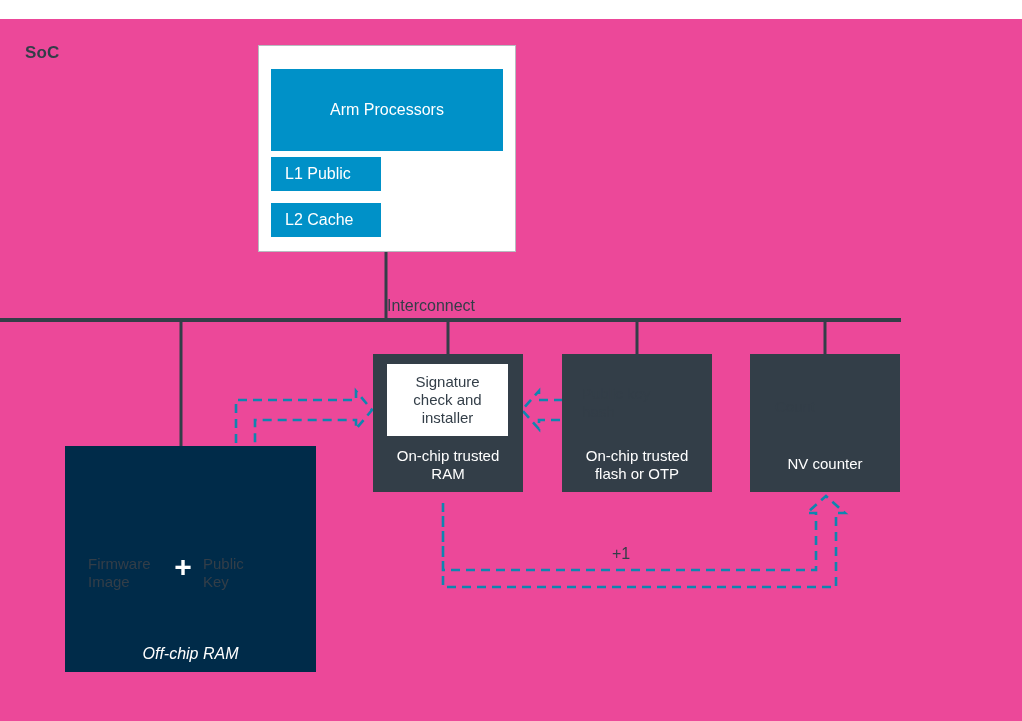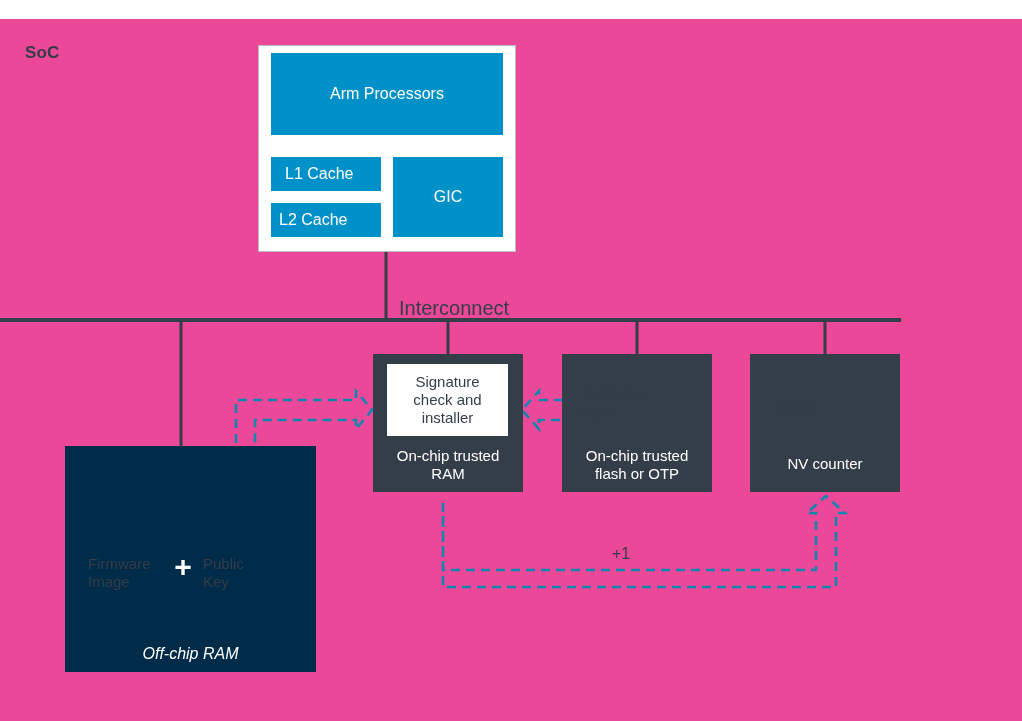--- a/index.html
+++ b/index.html
@@ -54,31 +54,31 @@
   .blue-block {
     position: absolute;
     background: #0091c8;
     color: #ffffff;
     display: flex;
     align-items: center;
     justify-content: center;
     font-size: 16px;
     box-sizing: border-box;
   }
-  #arm-processors { left: 271px; top: 34px;  width: 232px; height: 82px; text-align: right; }
+  #arm-processors { left: 271px; top: 50px;  width: 232px; height: 82px; text-align: right; }
   #l1-cache       { left: 271px; top: 138px; width: 110px; height: 34px; justify-content: flex-start; padding-left: 14px; }
-  #l2-cache       { left: 271px; top: 184px; width: 110px; height: 34px; justify-content: flex-start; padding-left: 8px; }
+  #l2-cache       { left: 271px; top: 184px; width: 110px; height: 34px; justify-content: flex-start; padding-left: 14px; }
   #gic            { left: 393px; top: 138px; width: 110px; height: 80px; }
 
   
   #interconnect-label {
     position: absolute;
-    left: 399px;
+    left: 387px;
     top: 278px;
-    font-size: 20px;
+    font-size: 16px;
     color: #333e48;
   }
 
   
   .slate-box {
     position: absolute;
     background: #333e48;
     box-sizing: border-box;
   }
   #sig-box   { left: 373px; top: 335px; width: 150px; height: 138px; }
@@ -248,23 +248,22 @@
                L443,568
                Z"></path>
     </g>
   </svg>
 
   <div id="soc-title">SoC</div>
 
   <div id="chip-box"></div>
 
   <div class="blue-block" id="arm-processors">Arm Processors</div>
-  <div class="blue-block" id="l1-cache">L1 Cache</div>
+  <div class="blue-block" id="l1-cache">L1 Public</div>
   <div class="blue-block" id="l2-cache">L2 Cache</div>
-  <div class="blue-block" id="gic">GIC</div>
 
   <div id="interconnect-label">Interconnect</div>
 
   <div class="slate-box" id="sig-box"></div>
   <div id="sig-panel">Signature
 check and
 installer</div>
   <div class="slate-caption" id="sig-caption">On-chip trusted
 RAM</div>
 

